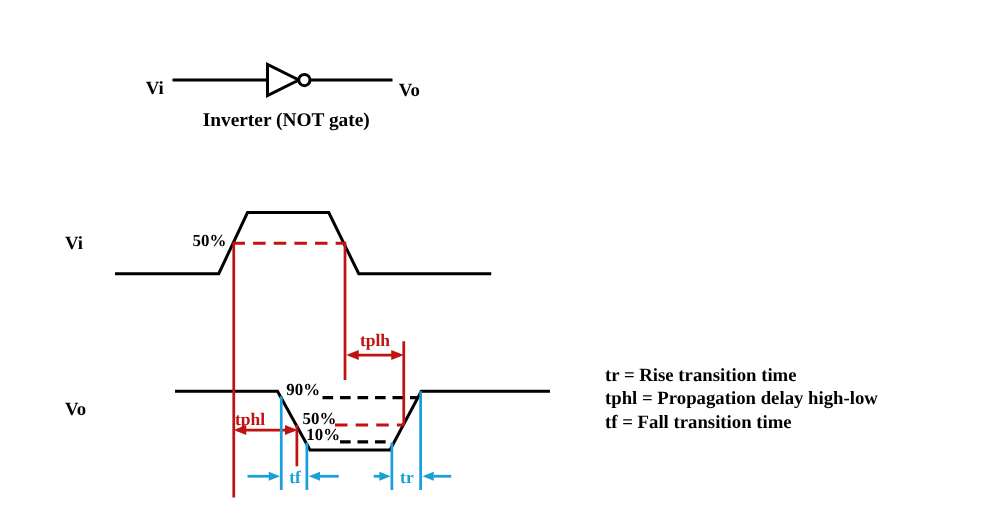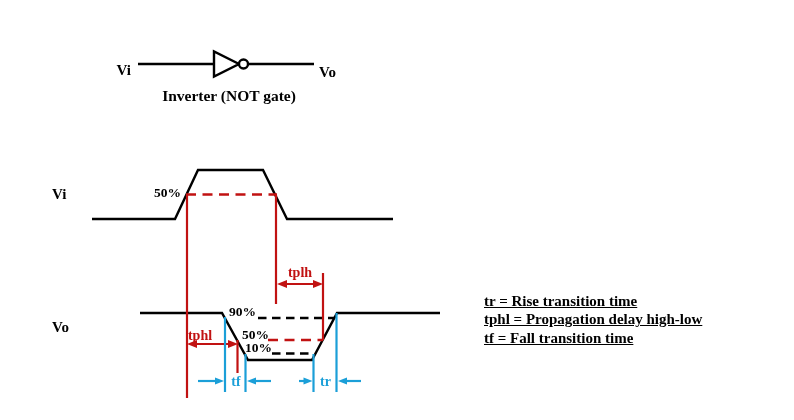--- a/index.html
+++ b/index.html
@@ -21,21 +21,21 @@
   .blkd {stroke:var(--black,#000);stroke-width:2.6;fill:none;stroke-dasharray:8.5 5.5;}
   .cynl {stroke:var(--cyan,#1b9fd8);stroke-width:2.2;fill:none;}
   .redf {fill:var(--red,#c11212);stroke:none;}
   .cynf {fill:var(--cyan,#1b9fd8);stroke:none;}
   .tred {fill:var(--red,#c11212);}
   .tcyn {fill:var(--cyan,#1b9fd8);}
   
   .legend{
     position:absolute;left:484px;top:292px;
     font-size:15px;font-weight:bold;line-height:18.4px;
-    color:var(--black,#000);white-space:nowrap;text-decoration:underline;
+    color:var(--black,#000);white-space:nowrap;
   }
 </style>
 </head>
 <body>
 
 <div class="canvas">
 
   <svg width="794" height="420" viewBox="0 0 794 420">
 
     <g>

